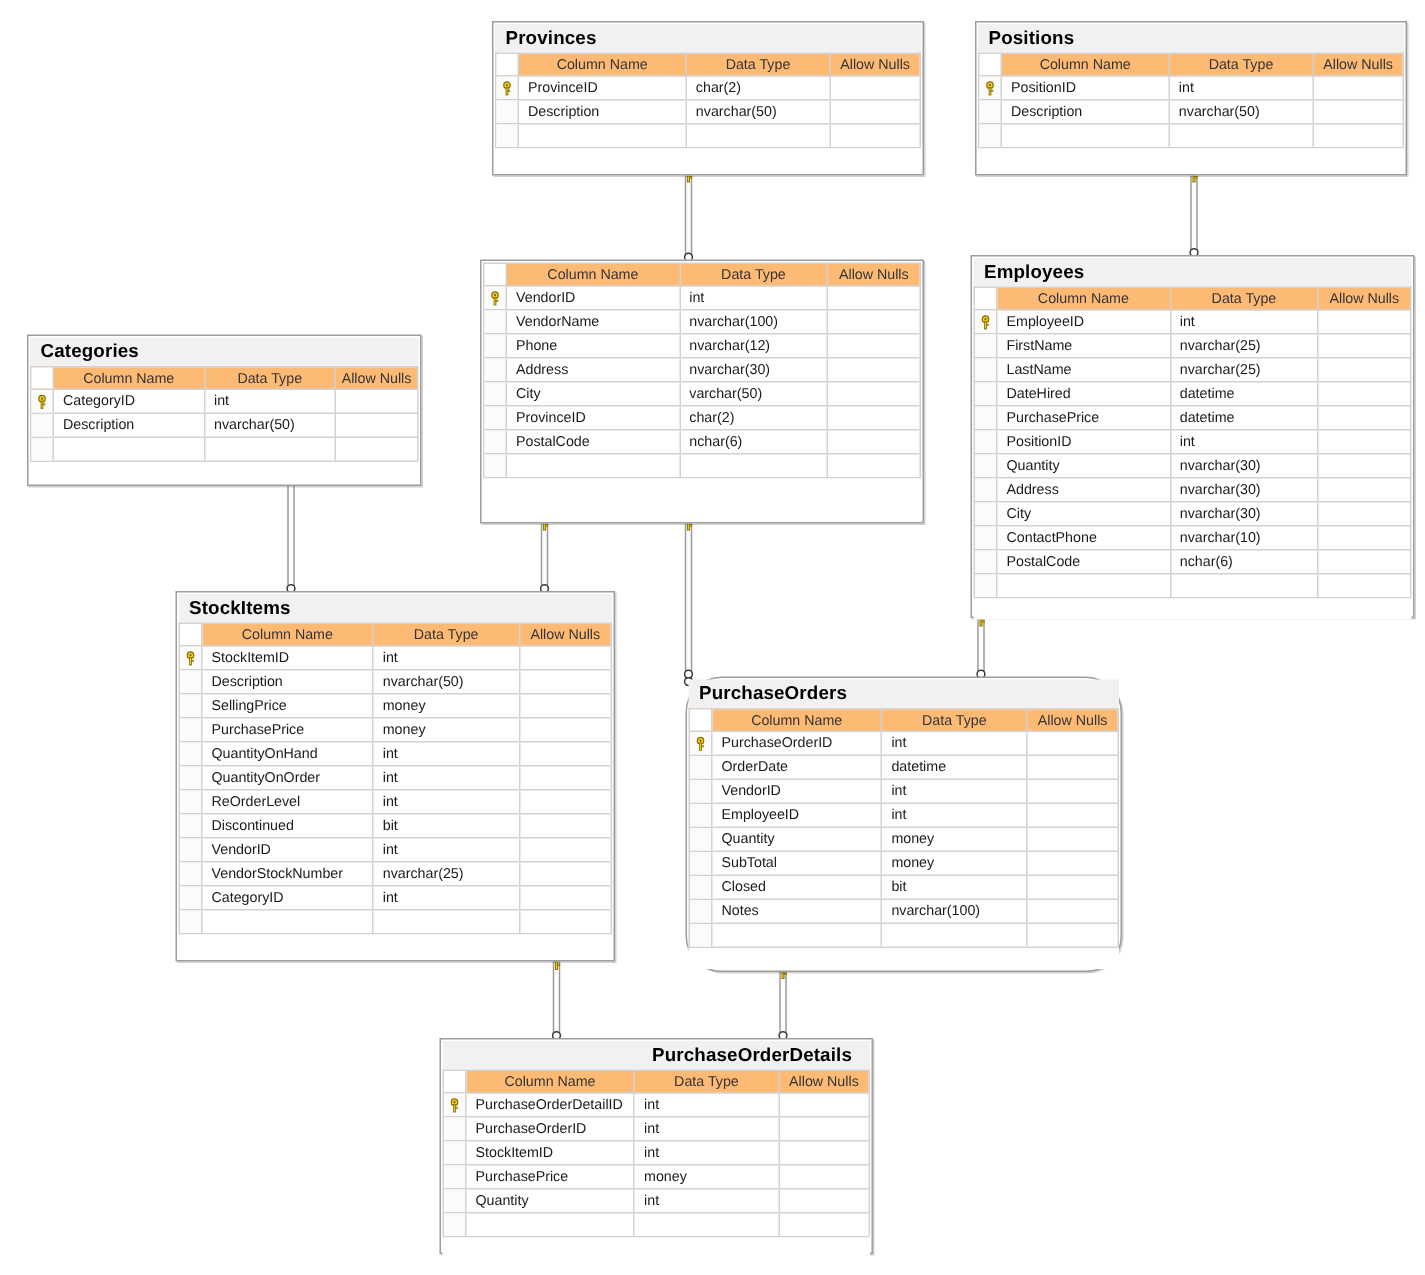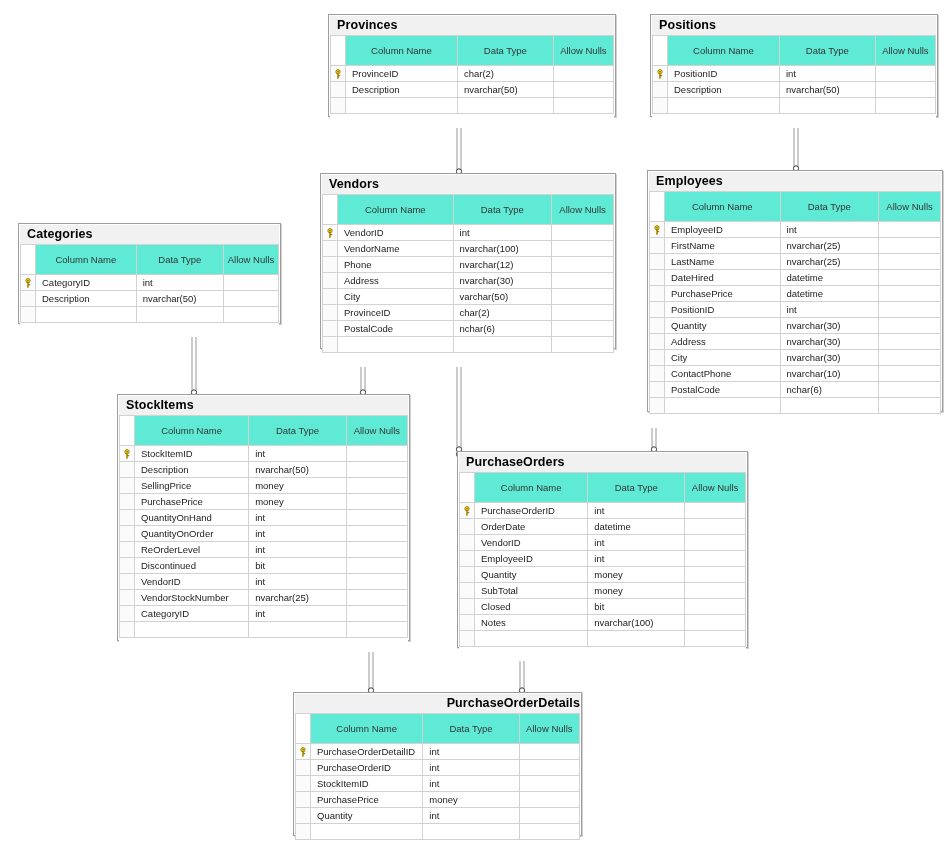--- a/index.html
+++ b/index.html
@@ -52,41 +52,41 @@
     box-shadow: 1px 1px 0 rgba(0,0,0,0.18);
     box-sizing: border-box;
     z-index: 5;
     padding: 1px;
   }
   .tbl-title {
     background: #f1f1f1;
     font-size: 12.5px;
     font-weight: bold;
     color: #000000;
-    padding: 2px 0 3px 7px;
+    padding: 2px 12px 3px 7px;
     letter-spacing: 0.1px;
     white-space: nowrap;
   }
   .grid {
     border-top: 1px solid #d2d2d2;
     border-left: 1px solid #d2d2d2;
     border-right: 1px solid #d2d2d2;
     box-sizing: border-box;
     background: #ffffff;
   }
   .grid-row {
     display: flex;
     border-bottom: 1px solid #d2d2d2;
     height: 16px;
     box-sizing: border-box;
     align-items: center;
   }
   .grid-row.hdr {
-    background: #5eead4;
-    height: 30px;
+    background: #fdba74;
+    height: 15px;
   }
   .c-key {
     width: 15px;
     flex: 0 0 15px;
     border-right: 1px solid #d2d2d2;
     height: 100%;
     box-sizing: border-box;
     display: flex;
     align-items: center;
     justify-content: center;
@@ -318,21 +318,20 @@
         <div class="grid-row">
           <div class="c-key"></div>
           <div class="c-name"></div>
           <div class="c-type"></div>
           <div class="c-null"></div>
         </div>
       </div>
       <div class="tbl-pad"></div>
     </div>
     <div class="tbl" style="left: 320px; top: 173px; width: 296px; height: 176px;">
-      <div class="tbl-title">Vendors</div>
       <div class="grid">
         <div class="grid-row hdr">
           <div class="c-key"></div>
           <div class="c-name">Column Name</div>
           <div class="c-type">Data Type</div>
           <div class="c-null">Allow Nulls</div>
         </div>
         <div class="grid-row">
           <div class="c-key">
             <svg width="8" height="10" viewBox="0 0 10 12">
@@ -603,21 +602,21 @@
         </div>
         <div class="grid-row">
           <div class="c-key"></div>
           <div class="c-name"></div>
           <div class="c-type"></div>
           <div class="c-null"></div>
         </div>
       </div>
       <div class="tbl-pad"></div>
     </div>
-    <div class="tbl" style="left: 457px; top: 451px; width: 291px; height: 197px;">
+    <div class="tbl" style="left: 457px; top: 451px; width: 291px; height: 197px; border-radius: 24px;">
       <div class="tbl-title">PurchaseOrders</div>
       <div class="grid">
         <div class="grid-row hdr">
           <div class="c-key"></div>
           <div class="c-name">Column Name</div>
           <div class="c-type">Data Type</div>
           <div class="c-null">Allow Nulls</div>
         </div>
         <div class="grid-row">
           <div class="c-key">

